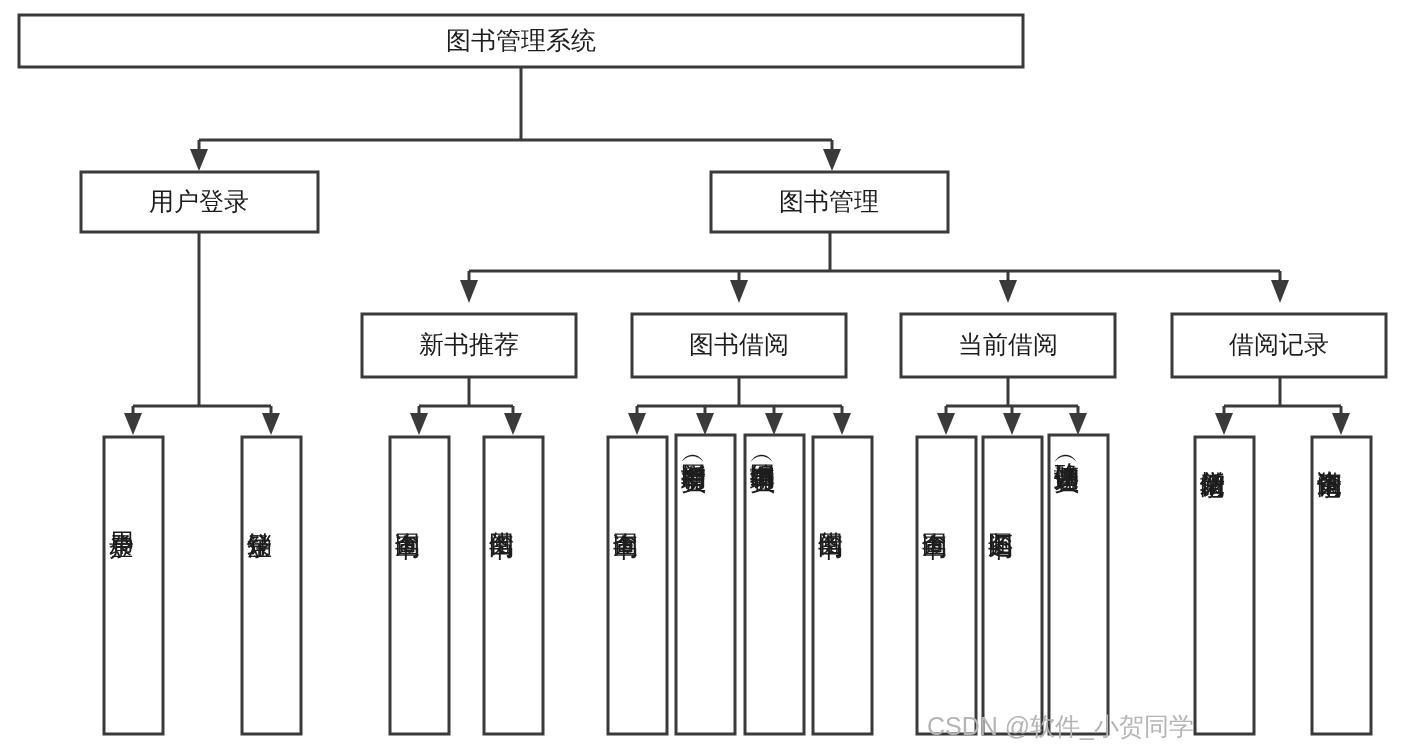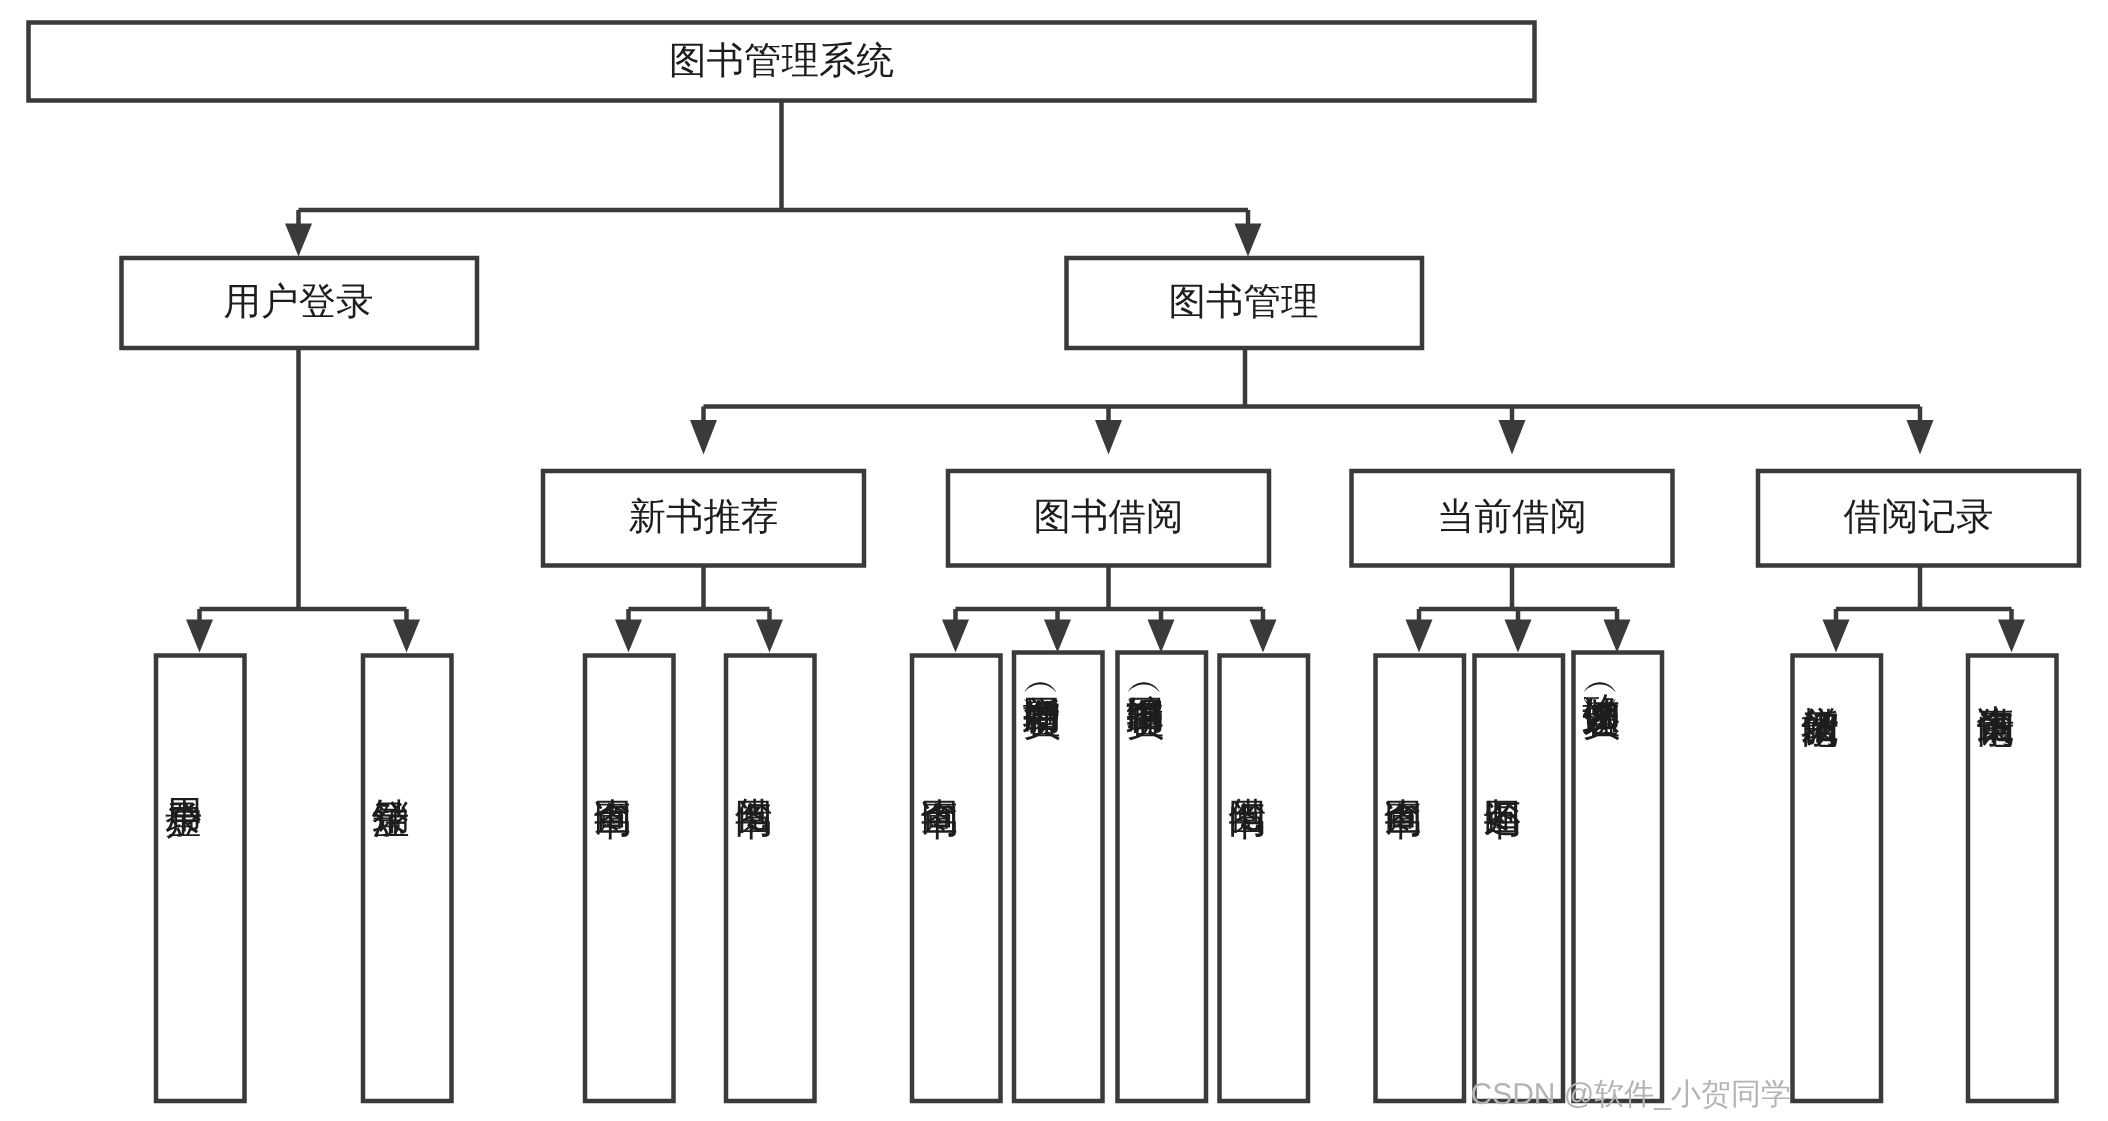--- a/index.html
+++ b/index.html
@@ -60,21 +60,21 @@
     letter-spacing: 1px;
     white-space: nowrap;
     text-align: start;
     pointer-events: none;
   }
   .watermark {
     position: absolute;
     right: 10px;
     bottom: 4px;
     font-family: "Liberation Sans", "DejaVu Sans", sans-serif;
-    font-size: 20px;
+    font-size: 25px;
     color: #b4b4b4;
     white-space: nowrap;
   }
 </style>
 </head>
 <body>
 
 <div id="diagram-root">
 
   <svg class="diagram-canvas" viewBox="0 0 1405 747">

